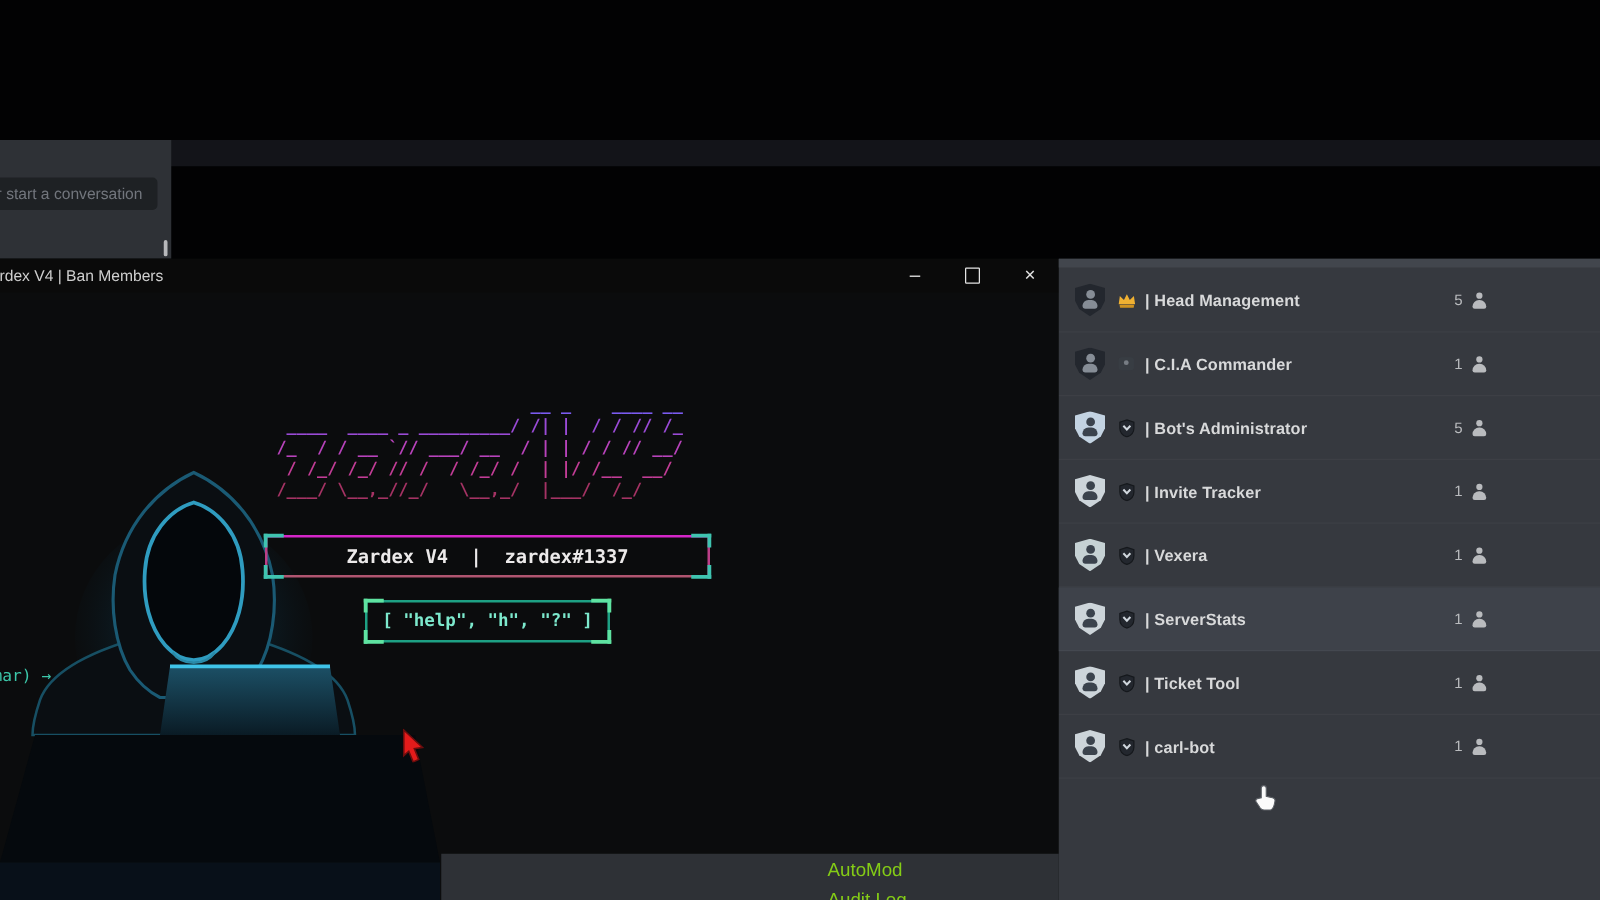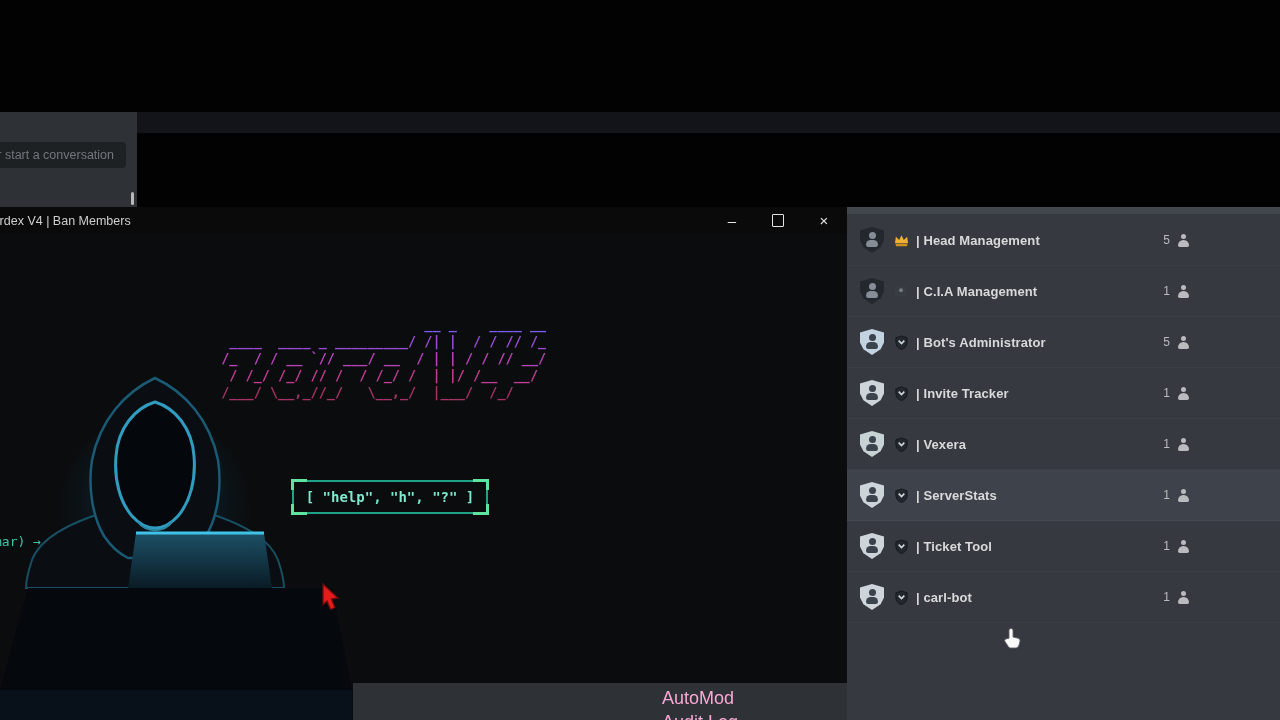--- a/index.html
+++ b/index.html
@@ -38,21 +38,21 @@
   .c-tr{top:-3px;right:-3px;border-left:none;border-bottom:none;}
   .c-bl{bottom:-3px;left:-3px;border-right:none;border-top:none;}
   .c-br{bottom:-3px;right:-3px;border-left:none;border-top:none;}
   .prompt{position:absolute;left:-6px;top:300px;color:#3cc7a9;font-family:"DejaVu Sans Mono",monospace;
           font-size:13px;white-space:pre;}
   .hacker{position:absolute;left:0;top:136px;}
   .red-cursor{position:absolute;left:322px;top:349px;}
 
   
   .settings-sliver{position:absolute;left:353px;top:683px;width:494px;height:37px;background:#2e3136;overflow:hidden;}
-  .settings-sliver .sitem{position:absolute;left:309px;color:#f9a8d4;font-size:18px;}
+  .settings-sliver .sitem{position:absolute;left:309px;color:#84cc16;font-size:15px;}
   .sitem.i0{top:5px;}
   .sitem.i1{top:29px;}
 
   
   .roles{position:absolute;left:847px;top:207px;width:433px;height:513px;background:#36393f;}
   .roles-top{position:absolute;left:0;top:0;width:433px;height:7px;background:#42464d;}
   .roles-list{position:absolute;left:0;top:8px;width:433px;}
   .role-row{position:relative;height:51px;display:flex;align-items:center;padding-left:13px;box-sizing:border-box;
             border-bottom:1px solid rgba(255,255,255,0.035);}
   .role-row.hover{background:#3e424a;}
@@ -118,20 +118,27 @@
         <path d="M155 32 C135 38 118 58 116 86 C114 110 120 132 132 146 C140 155 148 158 155 158 C162 158 170 155 178 146 C190 132 196 110 194 86 C192 58 175 38 155 32 Z" fill="#04070b" stroke="#2f9cc0" stroke-width="3"></path>
         <path d="M138 152 C146 163 164 163 172 152" fill="none" stroke="#2a8aa8" stroke-width="2"></path>
         <path d="M136 163 L264 163 L272 218 L128 218 Z" fill="url(#lap)"></path>
         <path d="M136 163 L264 163" stroke="#3fc3e8" stroke-width="3"></path>
         <path d="M28 218 L332 218 L352 320 L0 320 Z" fill="#05090d"></path>
         <rect x="0" y="320" width="352" height="30" fill="#081019"></rect>
       </svg>
 
       <div class="ascii"><div style="color: rgb(123, 91, 240);">                          __ _    ____ __ </div><div style="color: rgb(154, 75, 214);">  ____  ____ _ _________/ /| |  / / // /_</div><div style="color: rgb(184, 67, 187);"> /_  / / __ `// ___/ __  / | | / / // __/</div><div style="color: rgb(194, 61, 150);">  / /_/ /_/ // /  / /_/ /  | |/ /__  __/ </div><div style="color: rgb(165, 51, 100);"> /___/ \__,_//_/   \__,_/  |___/  /_/    </div></div>
 
+      <div class="idbox" style="--cc:#3fc4b0;">
+        <span class="corner c-tl"></span>
+        <span class="corner c-tr"></span>
+        <span class="corner c-bl"></span>
+        <span class="corner c-br"></span>
+        <span class="btext">Zardex V4  |  zardex#1337</span>
+      </div>
 
       <div class="helpbox" style="--cc:#5fe3a1;">
         <span class="corner c-tl"></span>
         <span class="corner c-tr"></span>
         <span class="corner c-bl"></span>
         <span class="corner c-br"></span>
         <span class="btext">[ "help", "h", "?" ]</span>
       </div>
 
       <span class="prompt">mar) →</span>
@@ -165,21 +172,21 @@
           </span>
         </div>
         <div class="role-row">
           <span class="badge" style="--bc: #23272e; --pc: #868d96;"></span>
           <span class="emoji">
             <svg width="14" height="14" viewBox="0 0 16 16">
               <rect x="1" y="2" width="14" height="12" rx="3" fill="#3a3f46" opacity="0.75"></rect>
               <circle cx="8" cy="7" r="2.2" fill="#9aa0a8" opacity="0.65"></circle>
             </svg>
           </span>
-          <span class="rname">| C.I.A Management</span>
+          <span class="rname">| C.I.A Commander</span>
           <span class="cwrap">
             <span class="cnt">1</span>
             <span class="person"></span>
           </span>
         </div>
         <div class="role-row">
           <span class="badge" style="--bc: #c3d3e2; --pc: #3b434d;"></span>
           <span class="emoji">
             <svg width="15" height="15" viewBox="0 0 16 16">
               <path d="M8 1 L14 3 V8 C14 12 11 14.5 8 15.5 C5 14.5 2 12 2 8 V3 Z" fill="#23272e" stroke="#15181c"></path>

